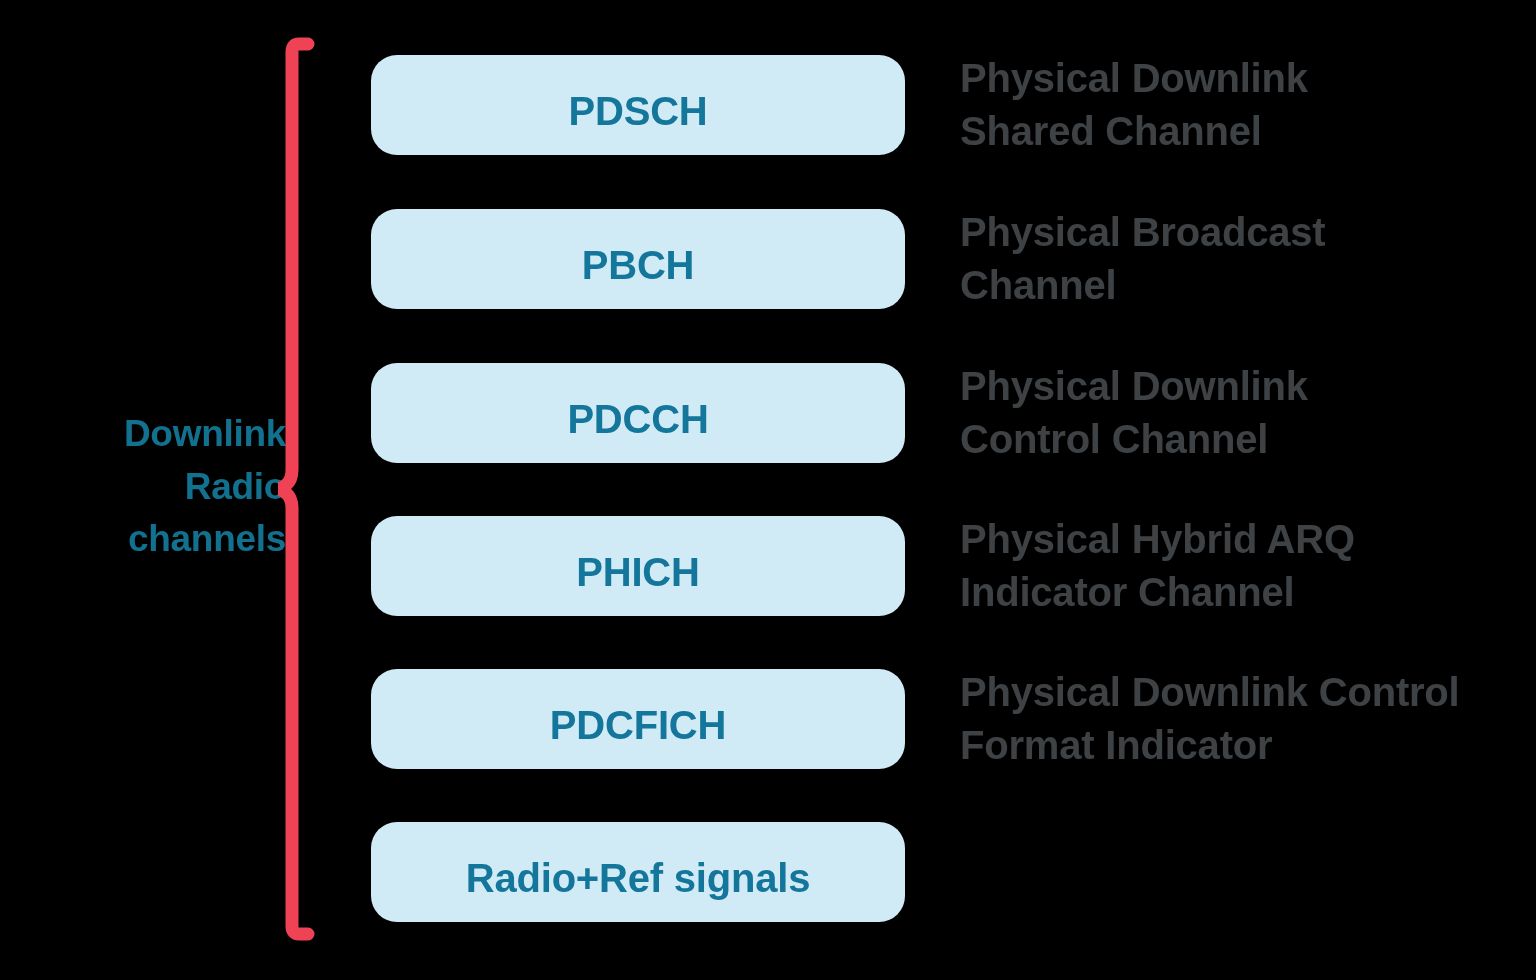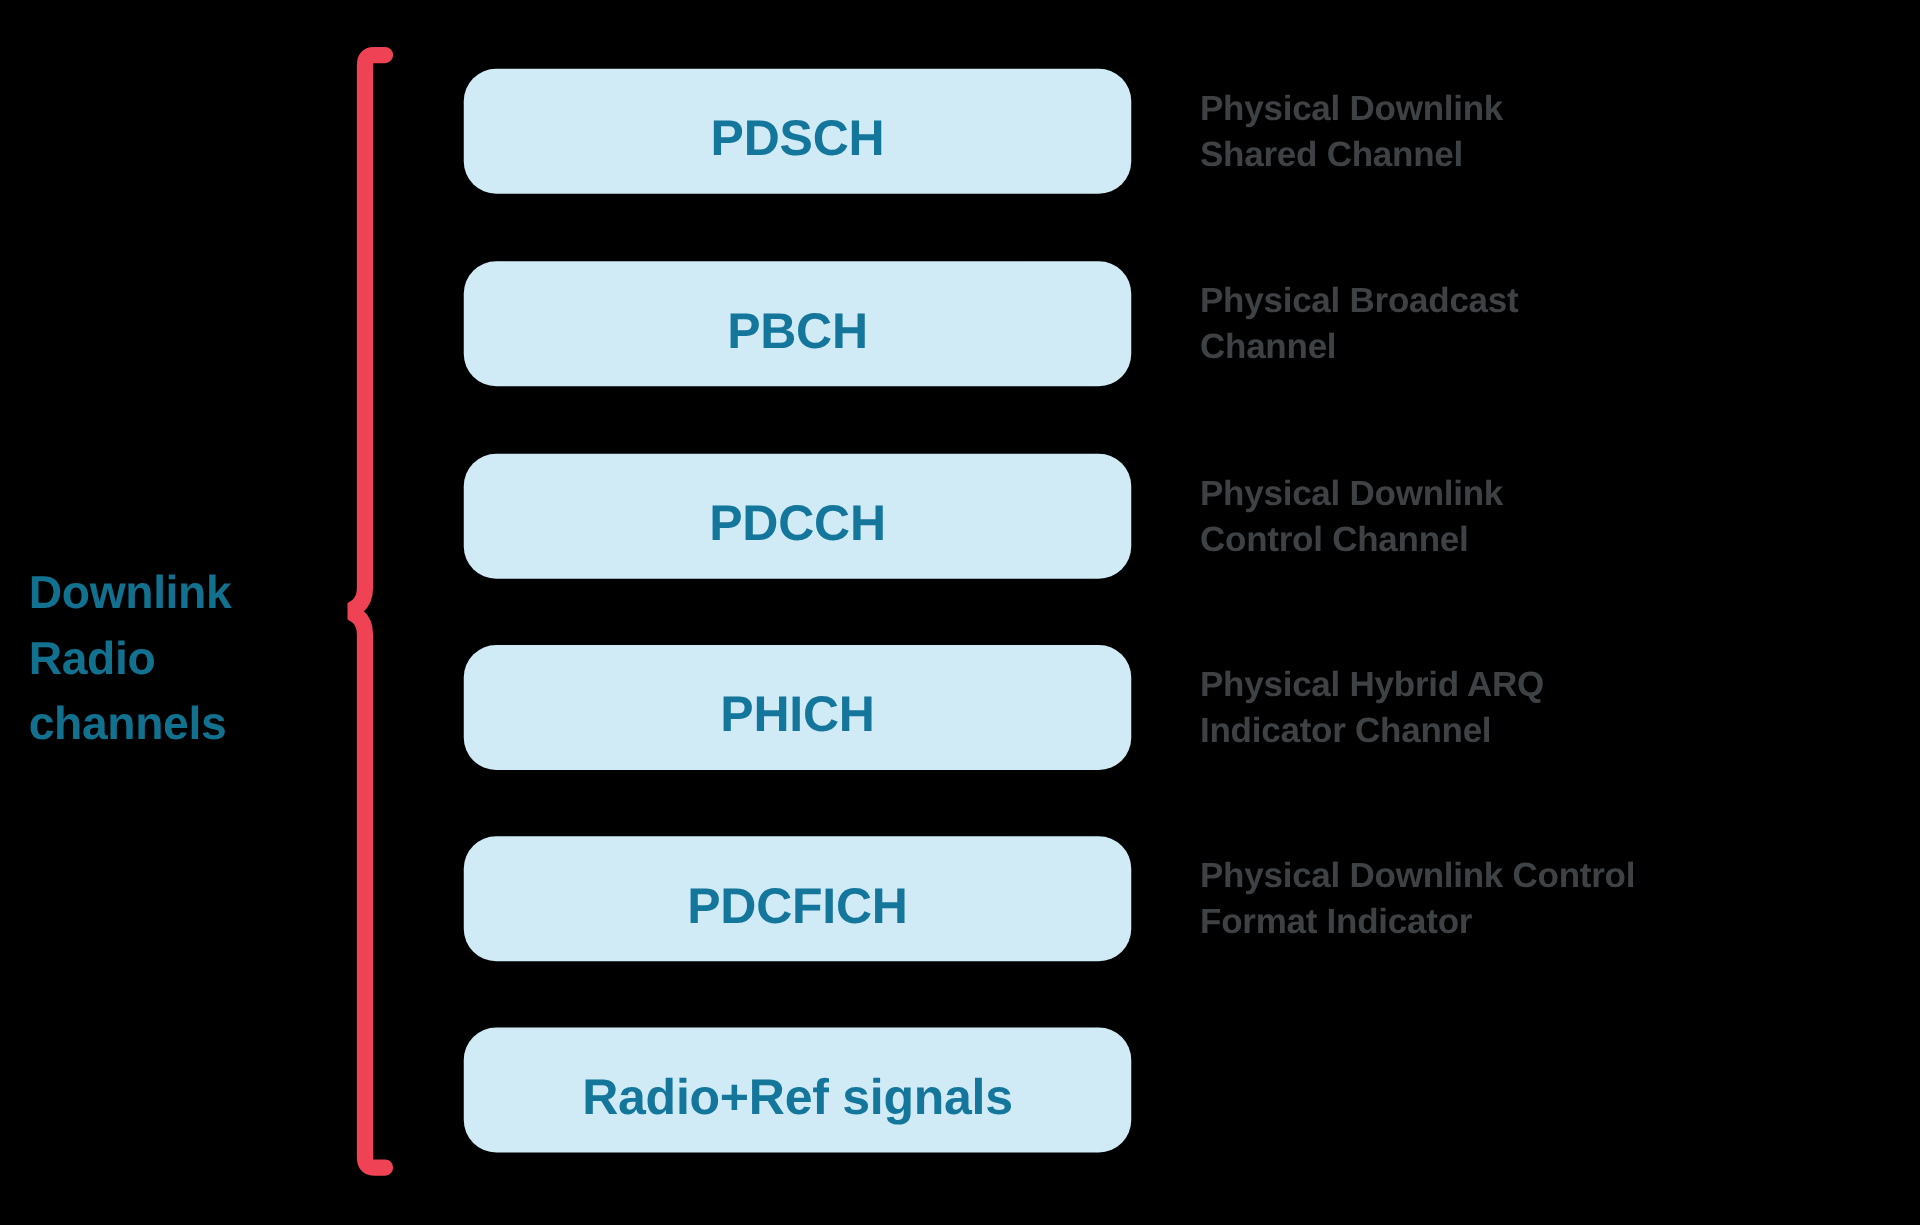--- a/index.html
+++ b/index.html
@@ -18,30 +18,29 @@
   #stage {
     position: relative;
     width: 1536px;
     height: 980px;
     background: #000000;
   }
 
   
   .group-label {
     position: absolute;
-    left: 23px;
+    left: 56px;
     top: 408px;
     width: 230px;
-    text-align: left;
+    text-align: right;
     color: #11718f;
     font-size: 37px;
     font-weight: bold;
     line-height: 1.42;
     letter-spacing: -0.3px;
-    margin-top: 40px;
   }
 
   
   .brace {
     position: absolute;
     left: 278px;
     top: 30px;
     width: 40px;
     height: 920px;
   }
@@ -84,21 +83,21 @@
     margin-top: 12px;
   }
 
   .desc {
     position: absolute;
     left: 589px;
     top: 50%;
     transform: translateY(-50%);
     width: 520px;
     color: #3e4245;
-    font-size: 28px;
+    font-size: 40px;
     font-weight: bold;
     line-height: 1.33;
     letter-spacing: -0.2px;
   }
   .desc-line { display: block; white-space: nowrap; }
 </style>
 </head>
 <body>
 
 <div id="stage">

